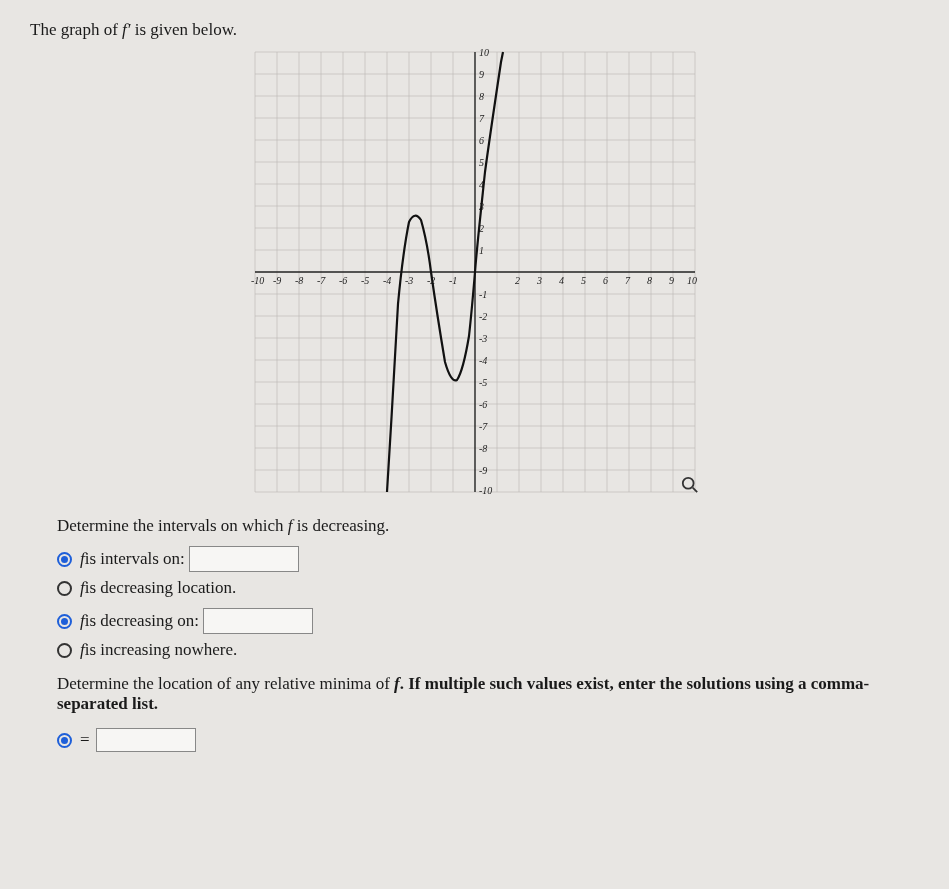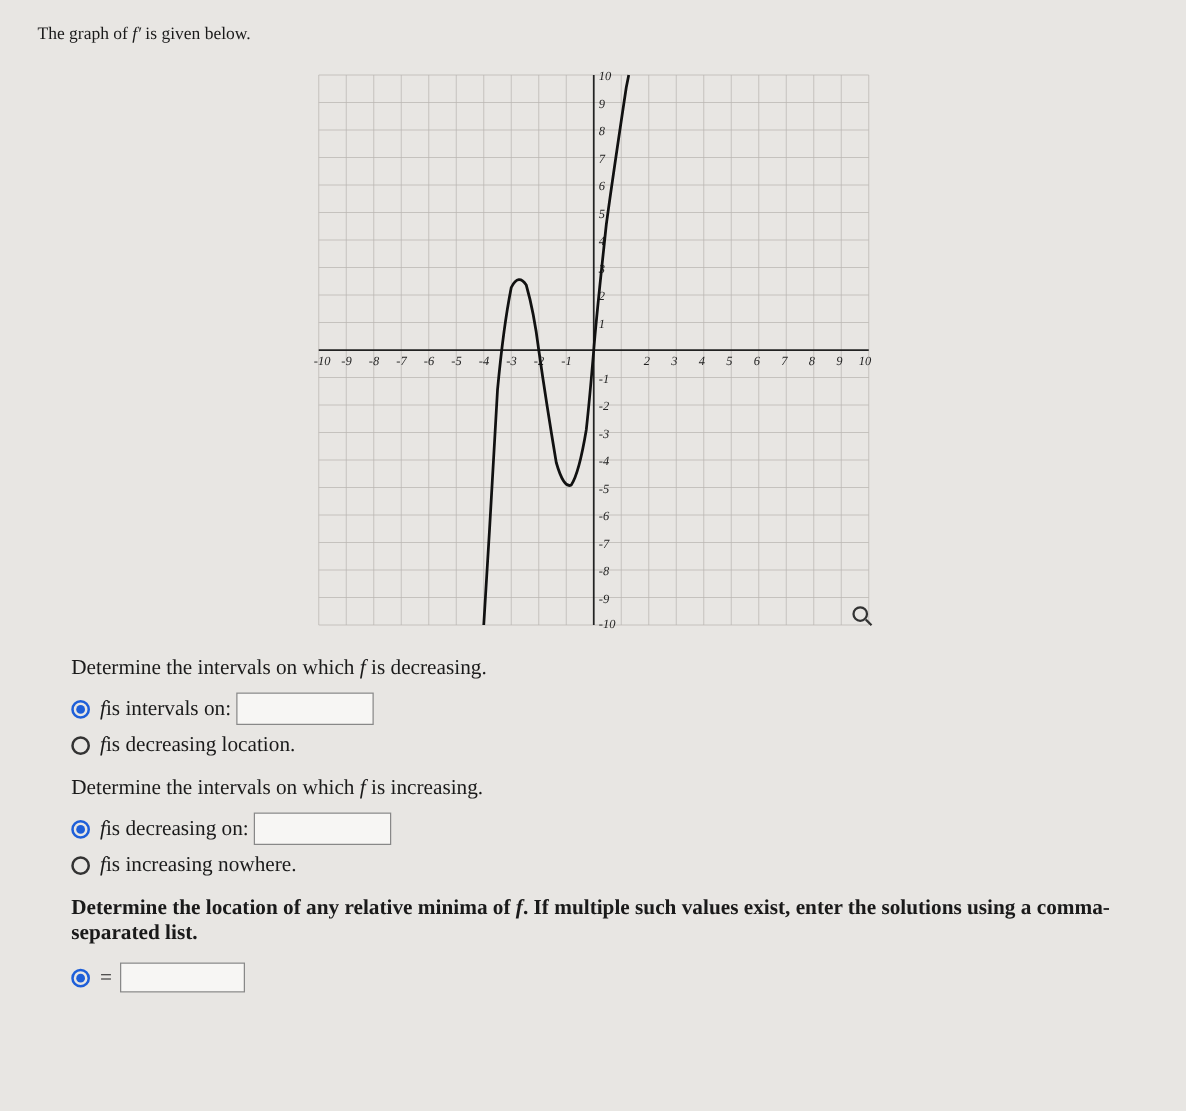--- a/index.html
+++ b/index.html
@@ -5,21 +5,21 @@
   * { box-sizing: border-box; margin: 0; padding: 0; }
   body {
     font-family: Georgia, 'Times New Roman', serif;
     background: #e8e6e3;
     width: 949px;
     height: 889px;
     padding: 20px 30px;
     color: #1a1a1a;
     position: relative;
   }
-  .prompt-line { font-size: 14px; margin-bottom: 14px; }
+  .prompt-line { font-size: 17px; margin-bottom: 2px; }
   .italic { font-style: italic; font-family: 'Times New Roman', serif; }
   .graph-wrap {
     width: 460px; height: 460px;
     margin: 0 auto 12px auto;
     position: relative;
   }
   svg.graph { width: 100%; height: 100%; display: block; }
   .question-block { margin-top: 10px; margin-left: 27px; }
   .q-text { font-size: 17px; margin: 14px 0 10px 0; }
   .option-row {
@@ -189,38 +189,35 @@
     <span class="answer-box"></span>
   </div>
   <div class="option-row">
     <span class="radio"></span>
     <span class="italic">f</span>
       <span> is decreasing location.</span>
   </div>
 </div>
 
 <div class="question-block">
-  <div class="q-text">
-    <span>Determine the intervals on which </span><span class="italic">f</span><span> is increasing.</span>
-  </div>
   <div class="option-row">
     <span class="radio checked"></span>
     <span class="italic">f</span>
       <span> is decreasing on: </span>
     <span class="answer-box"></span>
   </div>
   <div class="option-row">
     <span class="radio"></span>
     <span class="italic">f</span>
       <span> is increasing nowhere.</span>
   </div>
 </div>
 
 <div class="question-block">
   <div class="q-text bold" style="font-weight:normal">
-    <span class="bold" style="font-weight:bold">Determine the location of any relative minima of </span><span class="italic bold" style="font-weight:bold">f</span><span class="bold" style="font-weight:bold">. If multiple such values exist, enter the solutions using a comma-separated list.</span>
+    <span class="bold" style="font-weight:normal">Determine the location of any relative minima of </span><span class="italic bold" style="font-weight:bold">f</span><span class="bold" style="font-weight:bold">. If multiple such values exist, enter the solutions using a comma-separated list.</span>
   </div>
   <div class="option-row" style="margin-top:14px;">
     <span class="radio checked"></span>
     <span>=</span>
     <span class="answer-box small" style="margin-left:6px;"></span>
   </div>
 </div>
 
 </body></html>

